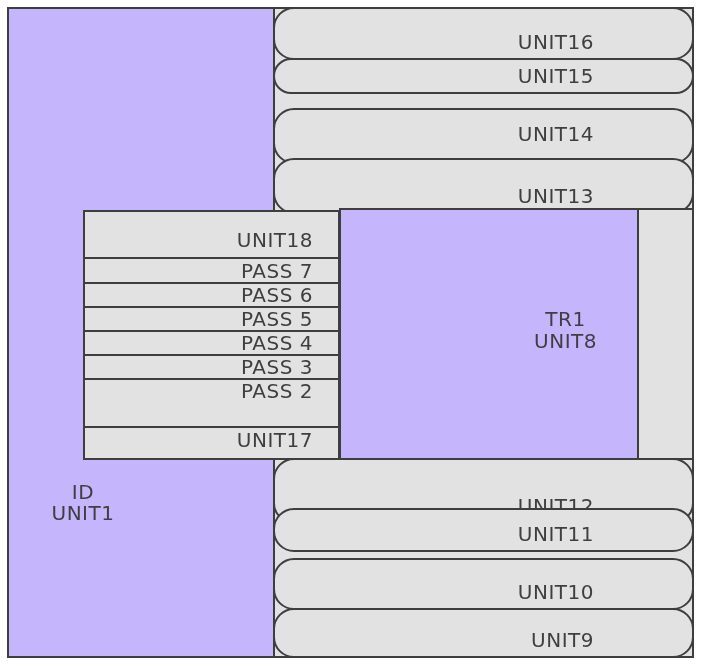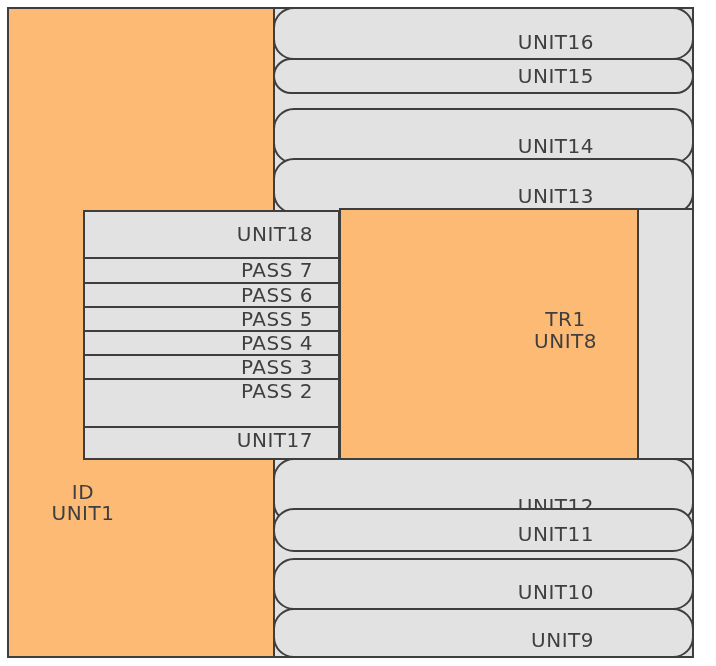--- a/index.html
+++ b/index.html
@@ -15,21 +15,21 @@
     overflow: hidden;
     font-family: "DejaVu Sans", "Liberation Sans", sans-serif;
     color: #3f3f3f;
   }
   .box {
     position: absolute;
     box-sizing: border-box;
     border: 2px solid #3e3e3e;
   }
   .cell  { background: #e2e2e2; }
-  .panel { background: #fdba74; }
+  .panel { background: #c4b5fd; }
 
   
   .outer   { left: 7px; top: 7px; width: 687px; height: 651px; background: #e2e2e2; }
 
   
   .left-col { left: 7px; top: 7px; width: 268px; height: 651px; }
 
   
   .bar {
     left: 273px;
@@ -37,21 +37,21 @@
     display: flex;
     justify-content: flex-end;
     align-items: flex-end;
     padding: 0 98px 4px 0;
     font-size: 20px;
     letter-spacing: 0.5px;
     border-radius: 21px;
   }
   .tb1 { top: 7px;   height: 53px; }
   .tb2 { top: 58px;  height: 36px; }
-  .tb3 { top: 108px; height: 56px; }
+  .tb3 { top: 108px; height: 56px; align-items: center; }
   .tb4 { top: 158px; height: 56px; padding-left: 28px; }
   .bb1 { top: 458px; height: 66px; }
   .bb2 { top: 508px; height: 44px; align-items: flex-end; }
   .bb3 { top: 558px; height: 52px; }
   .bb4 { top: 608px; height: 50px; }
 
   
   .strip { left: 637px; top: 208px; width: 57px; height: 252px; }
 
   
@@ -79,23 +79,23 @@
     align-items: center;
     padding-right: 25px;
     font-size: 20px;
     letter-spacing: 0.5px;
     border-top: 2px solid #3e3e3e;
   }
   .stack .row.first {
     border-top: none;
     height: 50px;
     align-items: flex-end;
-    padding-bottom: 11px;
+    padding-bottom: 5px;
   }
-  .stack .row.pass-tall { height: 25px; align-items: flex-end; }
+  .stack .row.pass-tall { height: 25px; }
   .stack .row.pass      { height: 24px; }
   .stack .row.last {
     flex: 1;
     align-items: flex-end;
     padding-bottom: 6px;
     margin-top: 24px;
   }
 
   
   .id-label {

